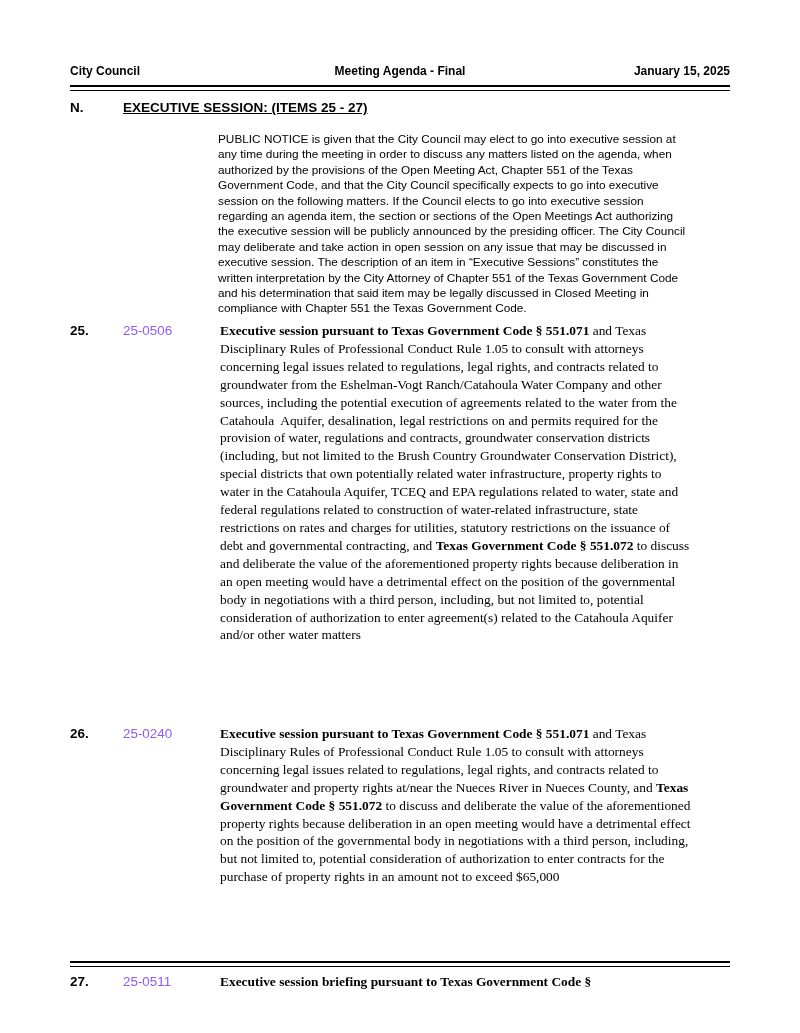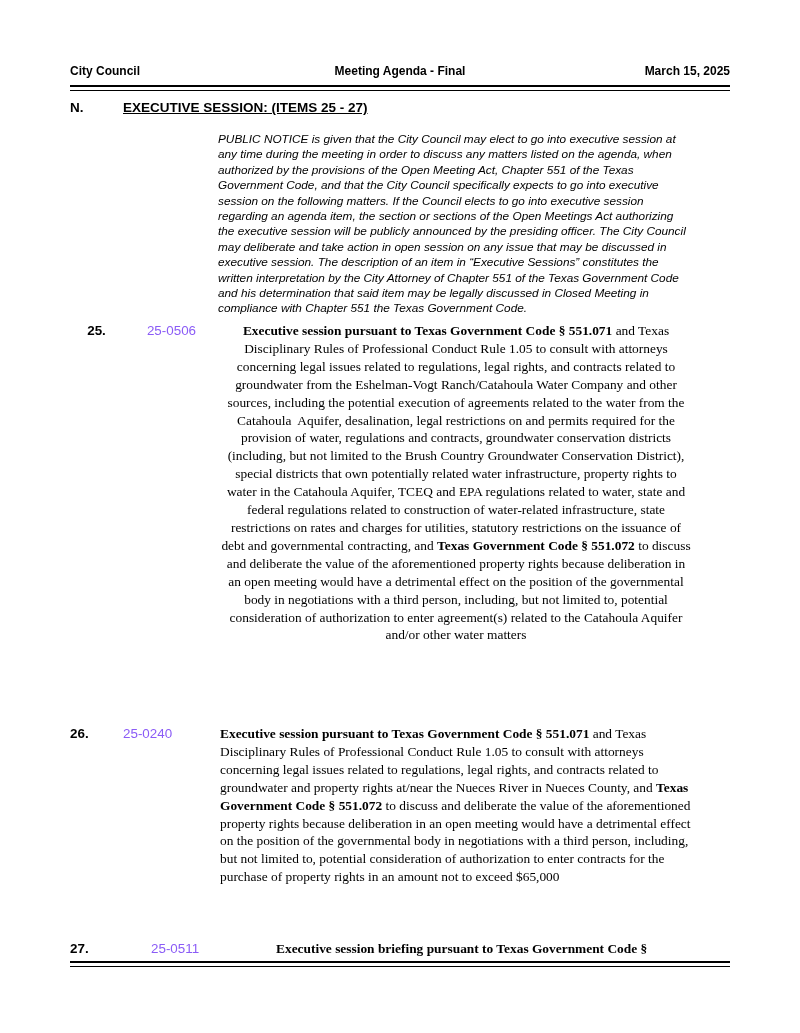--- a/index.html
+++ b/index.html
@@ -41,37 +41,36 @@
     font-size: 13.5px;
     font-weight: bold;
     line-height: 17px;
   }
   .section-letter { width: 53px; flex: none; }
   .section-title { text-decoration: underline; }
   
   .notice {
     position: absolute;
     top: 132px; left: 218px; width: 468px;
-    font-style: italic;
     font-size: 11.8px;
     line-height: 15.4px;
     text-align: left;
   }
   
   .item {
     position: absolute;
     left: 70px; width: 660px;
     display: flex;
     align-items: flex-start;
     font-size: 13.4px;
     line-height: 17.9px;
   }
-  .item-25 { top: 322px; text-align: center; }
+  .item-25 { top: 322px; }
   .item-26 { top: 725px; }
-  .item-27 { top: 940px; gap: 28px; }
+  .item-27 { top: 973px; }
   .item-number { width: 53px; flex: none; font-weight: bold; }
   .item-link-cell { width: 97px; flex: none; }
   .item-link {
     color: #8b5cf6;
     cursor: pointer;
   }
   .item-body {
     width: 472px; flex: none;
     white-space: pre-wrap;
     font-family: Liberation Serif, serif;
@@ -92,21 +91,21 @@
   .footer-row .f-right  { flex: 1; text-align: right; }
 </style>
 </head>
 <body>
 
 <div class="page">
 
   <div class="header-row">
     <span class="h-left">City Council</span>
     <span class="h-center">Meeting Agenda - Final</span>
-    <span class="h-right">March 15, 2025</span>
+    <span class="h-right">January 15, 2025</span>
   </div>
   <div class="double-rule rule-top"></div>
 
   <div class="section-row">
     <span class="section-letter">N.</span>
     <span class="section-title">EXECUTIVE SESSION: (ITEMS 25 - 27)</span>
   </div>
 
   <div class="notice">PUBLIC NOTICE is given that the City Council may elect to go into executive session at any time during the meeting in order to discuss any matters listed on the agenda, when authorized by the provisions of the Open Meeting Act, Chapter 551 of the Texas Government Code, and that the City Council specifically expects to go into executive session on the following matters. If the Council elects to go into executive session regarding an agenda item, the section or sections of the Open Meetings Act authorizing the executive session will be publicly announced by the presiding officer. The City Council may deliberate and take action in open session on any issue that may be discussed in executive session. The description of an item in “Executive Sessions” constitutes the written interpretation by the City Attorney of Chapter 551 of the Texas Government Code and his determination that said item may be legally discussed in Closed Meeting in compliance with Chapter 551 the Texas Government Code.</div>
 

